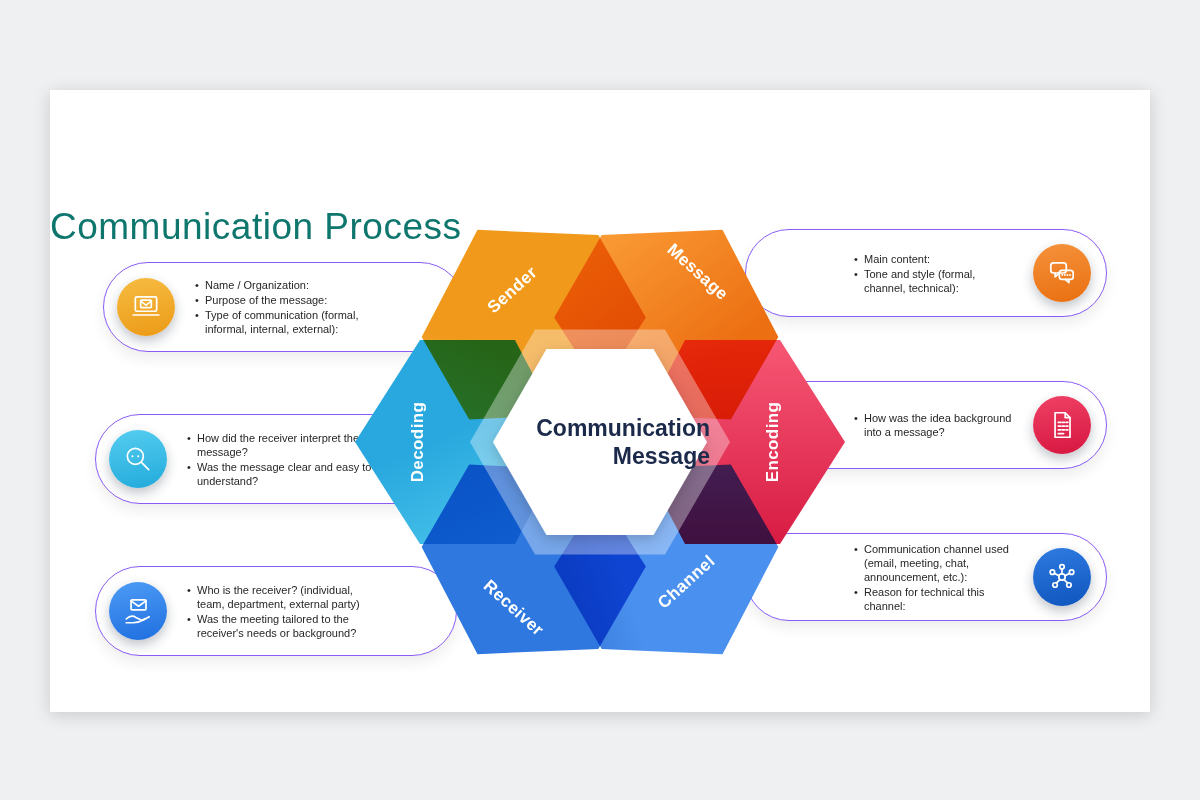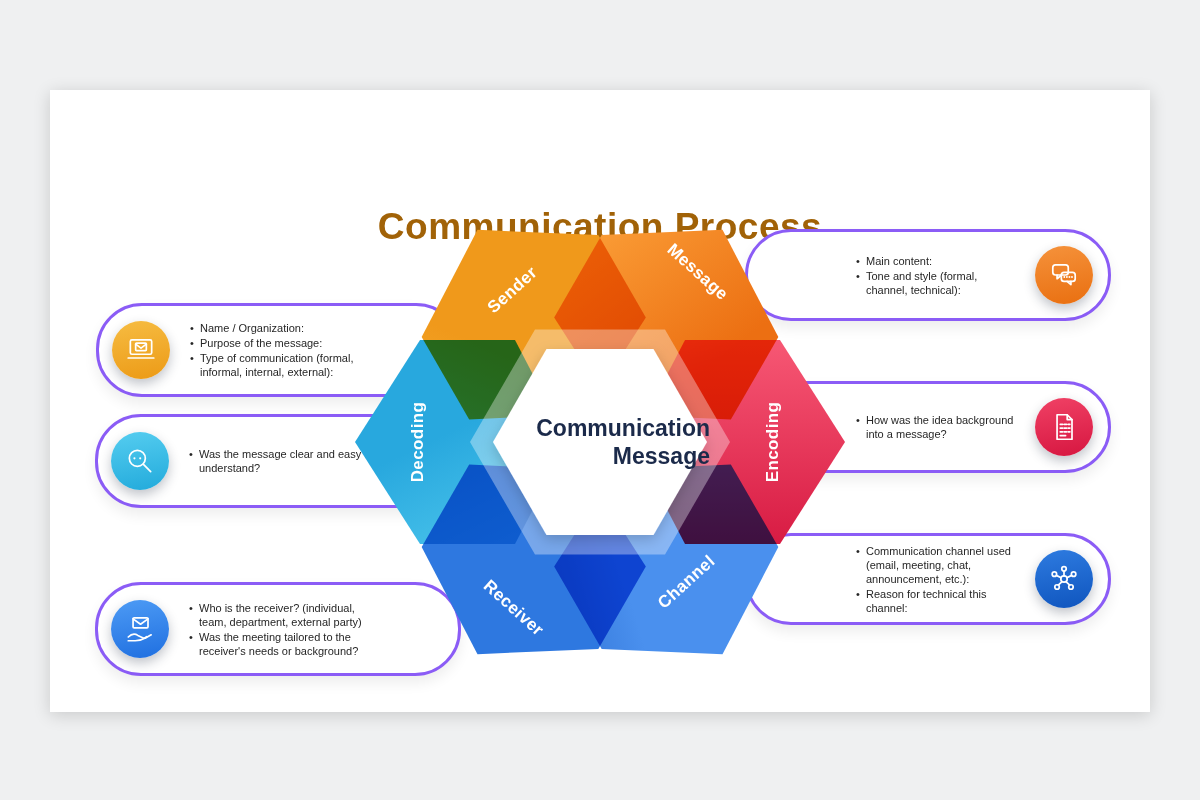--- a/index.html
+++ b/index.html
@@ -6,31 +6,31 @@
   body{
     width:1200px;height:800px;position:relative;overflow:hidden;
     background:#eff0f1;
     font-family:"Liberation Sans", sans-serif;
   }
   .slide{
     position:absolute;left:50px;top:90px;width:1100px;height:622px;
     background:#ffffff;box-shadow:0 3px 16px rgba(0,0,0,.16);
   }
   .title{
-    position:absolute;left:0;right:0;top:116px;text-align:center;
-    font-size:37px;font-weight:700;color:#a16207;letter-spacing:.5px;
+    position:absolute;left:0;right:0;top:116px;
+    font-size:37px;font-weight:400;color:#0f766e;letter-spacing:.5px;
   }
   .subtitle{
     position:absolute;left:0;right:0;top:176px;text-align:center;
     font-size:14px;color:#3f3f3f;
   }
   
   .callout{
     position:absolute;width:360px;height:88px;background:#fff;
-    border:3px solid #8b5cf6;border-radius:46px;
+    border:1px solid #8b5cf6;border-radius:46px;
     box-shadow:0 7px 14px rgba(0,0,0,.07);
     z-index:2;
   }
   .callout-right{height:86px;}
   .badge{
     position:absolute;top:50%;transform:translateY(-50%);
     width:58px;height:58px;border-radius:50%;
     display:flex;align-items:center;justify-content:center;
     box-shadow:0 5px 12px rgba(28,39,60,.28);
   }
@@ -62,21 +62,21 @@
   }
 </style>
 </head>
 <body>
 
 <div class="slide">
   <div class="title">Communication Process</div>
   <div class="subtitle">Enter your sub headline here</div>
 </div>
 
-<div class="callout callout-left" style="left:96px;top:262px;margin-top:41px;">
+<div class="callout callout-left" style="left:103px;top:262px;">
   <div class="badge badge-yellow">
     <svg viewBox="0 0 30 30">
       <rect x="5" y="5.5" width="20" height="13.5" rx="1.5"></rect>
       <path d="M3 22.5h24"></path>
       <rect x="10" y="8.5" width="10" height="7" rx="0.8"></rect>
       <path d="M10 9.5l5 3.8 5-3.8"></path>
     </svg>
   </div>
   <ul class="bullets">
     <li>Name / Organization:</li>
@@ -88,25 +88,26 @@
 <div class="callout callout-left" style="left:95px;top:414px;">
   <div class="badge badge-cyan">
     <svg viewBox="0 0 30 30">
       <circle cx="12.5" cy="12.5" r="7.5"></circle>
       <path d="M18 18l7 7"></path>
       <circle class="dot" cx="9.8" cy="12.5" r="1"></circle>
       <circle class="dot" cx="15.2" cy="12.5" r="1"></circle>
     </svg>
   </div>
   <ul class="bullets">
+    <li>How did the receiver interpret the message?</li>
     <li>Was the message clear and easy to understand?</li>
   </ul>
 </div>
 
-<div class="callout callout-left" style="left:95px;top:582px;">
+<div class="callout callout-left" style="left:95px;top:566px;">
   <div class="badge badge-blue">
     <svg viewBox="0 0 30 30">
       <rect x="8.5" y="4.5" width="14" height="9.5" rx="1"></rect>
       <path d="M8.5 5.5l7 5 7-5"></path>
       <path d="M4 22.5c3-3 6-3.5 9-1.5l4.5 2.2c1.5 .7 3-.2 3.5-1"></path>
       <path d="M4 26h6.5c3.5 0 7-1 10.5-3l4.5-2.5"></path>
     </svg>
   </div>
   <ul class="bullets">
     <li>Who is the receiver? (individual, team, department, external party)</li>

